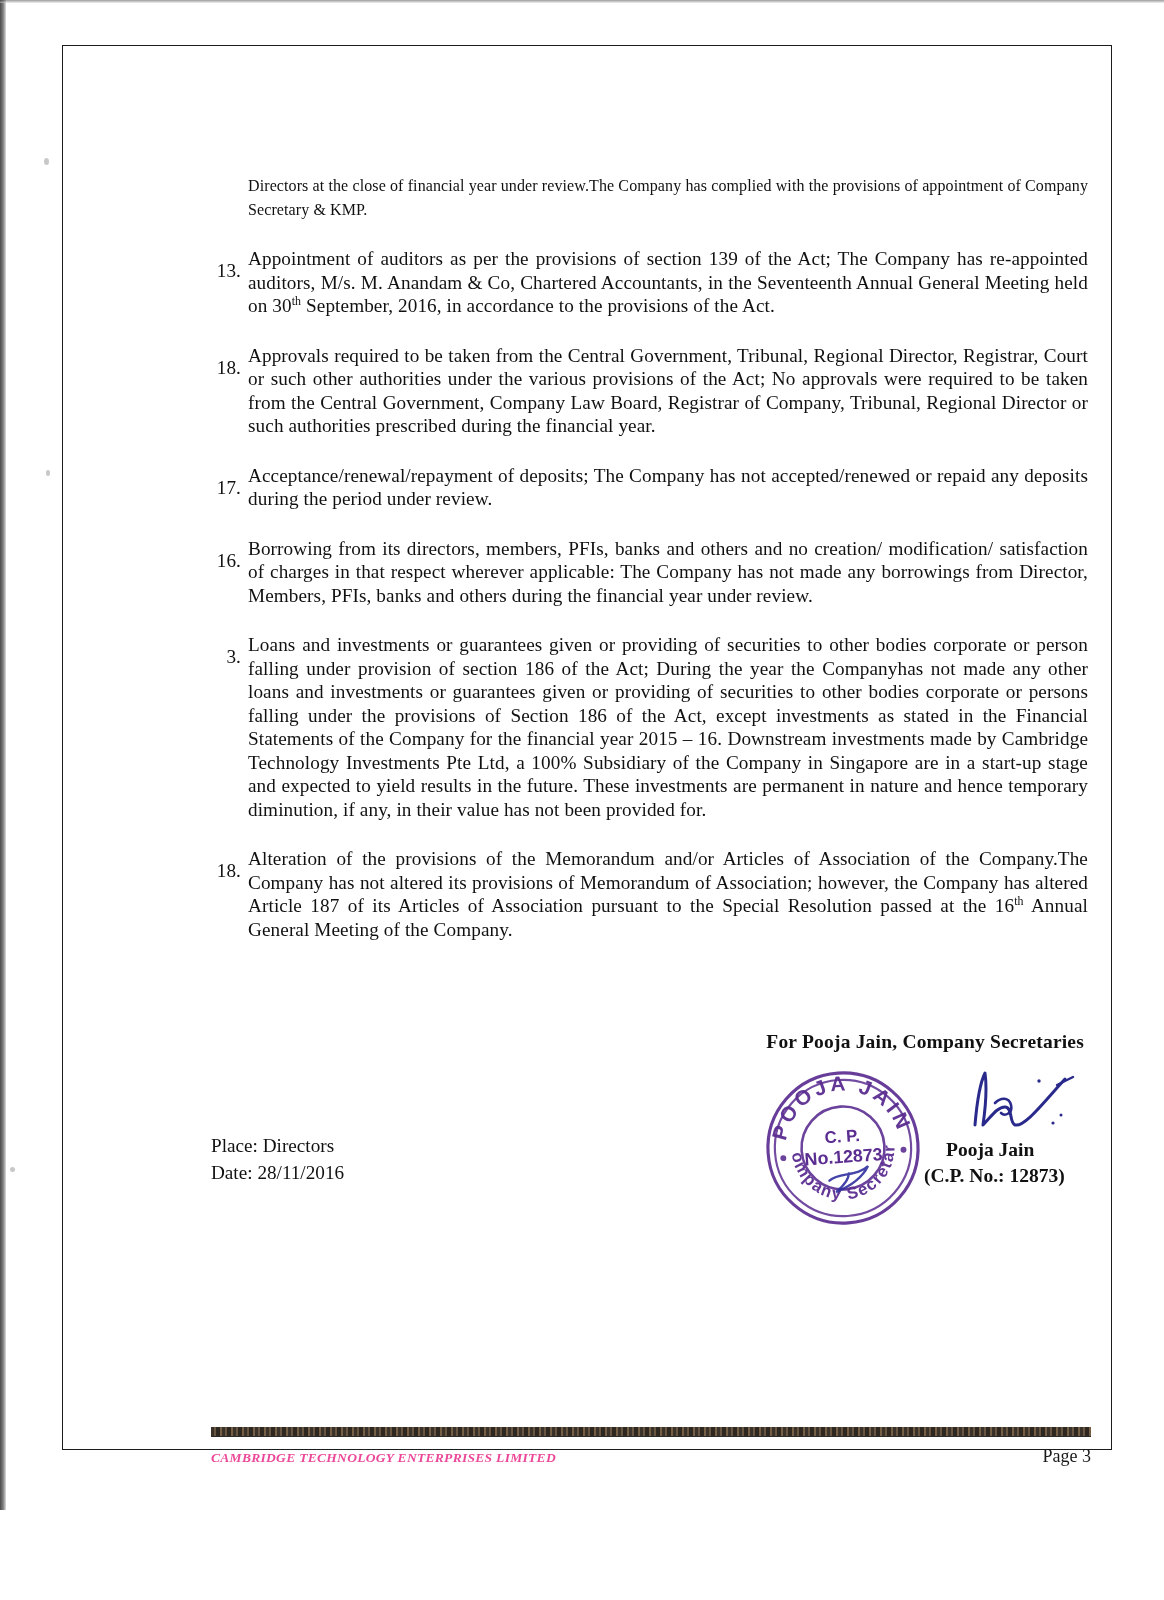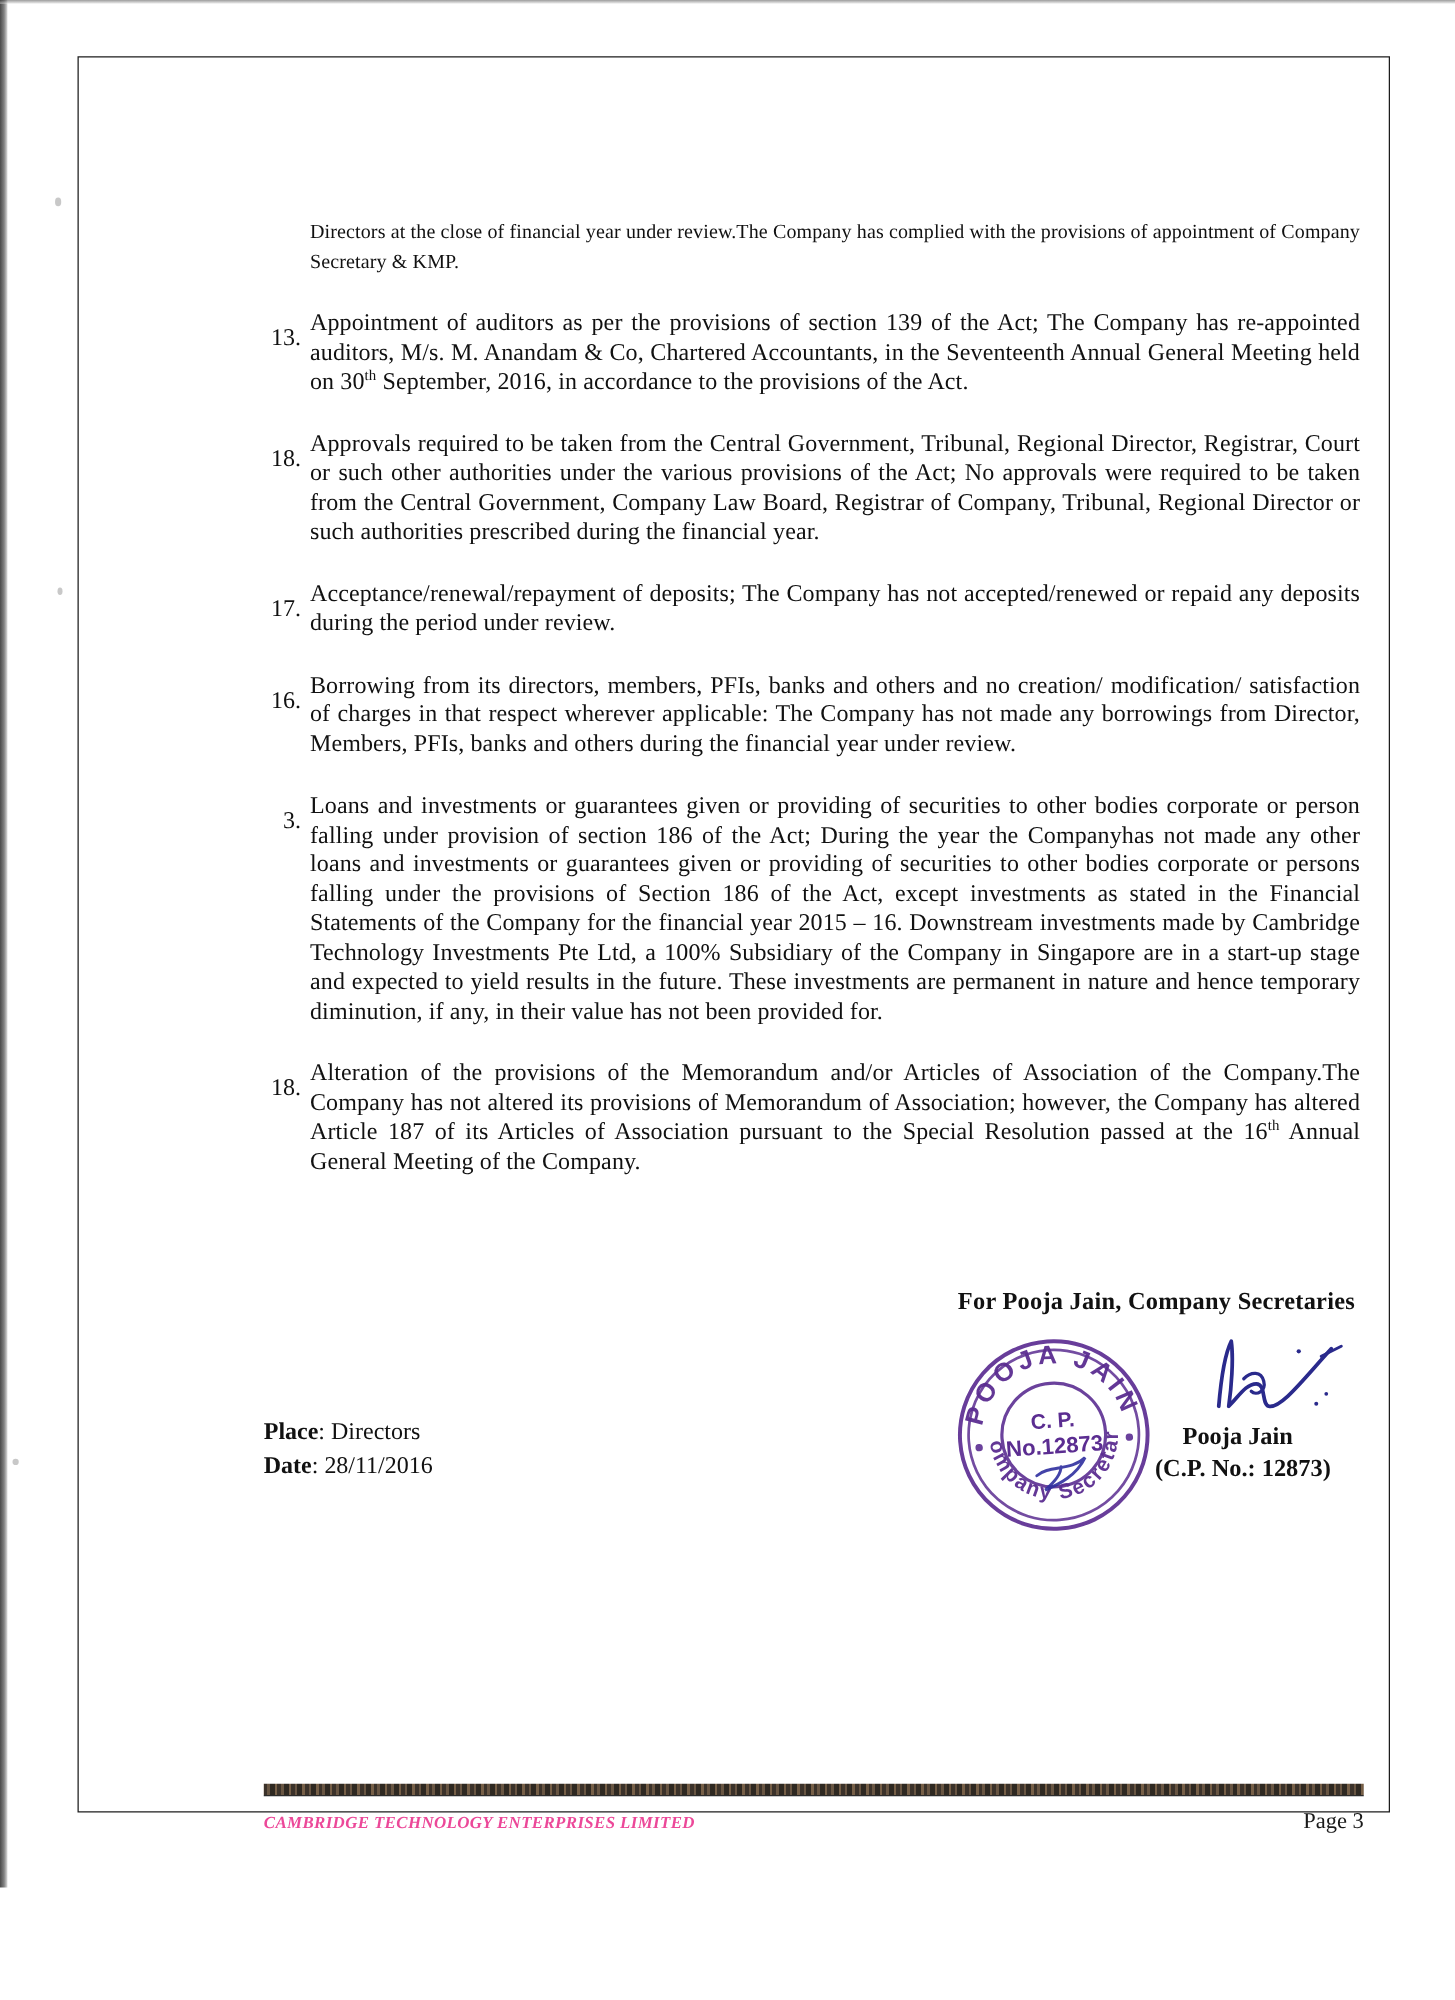--- a/index.html
+++ b/index.html
@@ -168,21 +168,21 @@
   }
 
   
   .place-date {
     position: absolute;
     left: 148px;
     top: 1086px;
     font-size: 19.2px;
     line-height: 27px;
   }
-  .place-date b { font-weight: bold; }
+  .place-date b { font-weight: normal; }
 
   
   .footer-rule {
     position: absolute;
     left: 148px;
     top: 1381px;
     width: 880px;
     height: 9px;
     background:
       repeating-linear-gradient(90deg,

